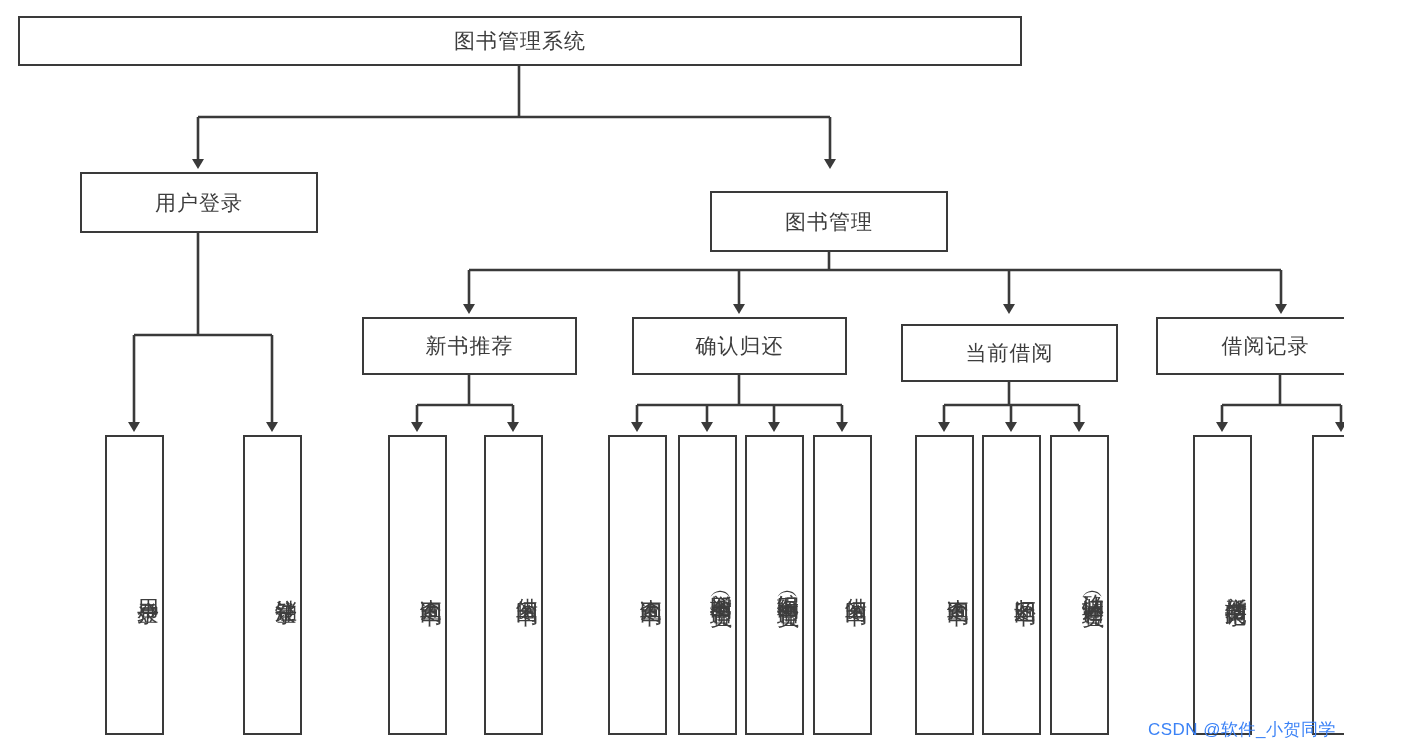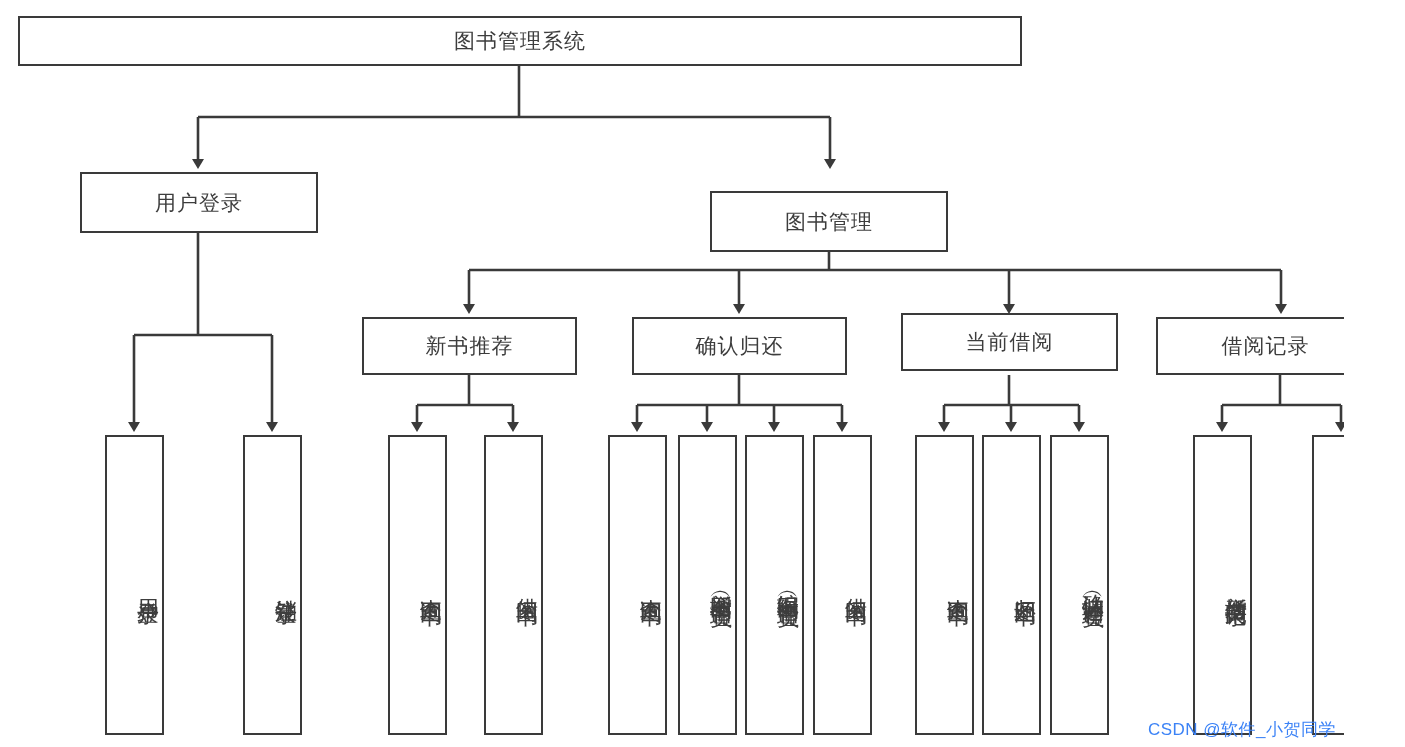--- a/index.html
+++ b/index.html
@@ -138,21 +138,21 @@
   <div class="node h" style="left:710px; top:172px; width:238px; height:61px;margin-top:19px;">
     <span>图书管理</span>
   </div>
 
   <div class="node h" style="left:362px; top:317px; width:215px; height:58px;">
     <span>新书推荐</span>
   </div>
   <div class="node h" style="left:632px; top:317px; width:215px; height:58px;">
     <span>确认归还</span>
   </div>
-  <div class="node h" style="left:901px; top:313px; width:217px; height:58px;">
+  <div class="node h" style="left:901px; top:324px; width:217px; height:58px;">
     <span>当前借阅</span>
   </div>
   <div class="node h" style="left:1156px; top:317px; width:219px; height:58px;">
     <span>借阅记录</span>
   </div>
 
   <div class="node v" style="left:105px; top:435px; width:59px; height:300px;">
     <span class="vtext">用户登录</span>
   </div>
   <div class="node v" style="left:243px; top:435px; width:59px; height:300px;">

